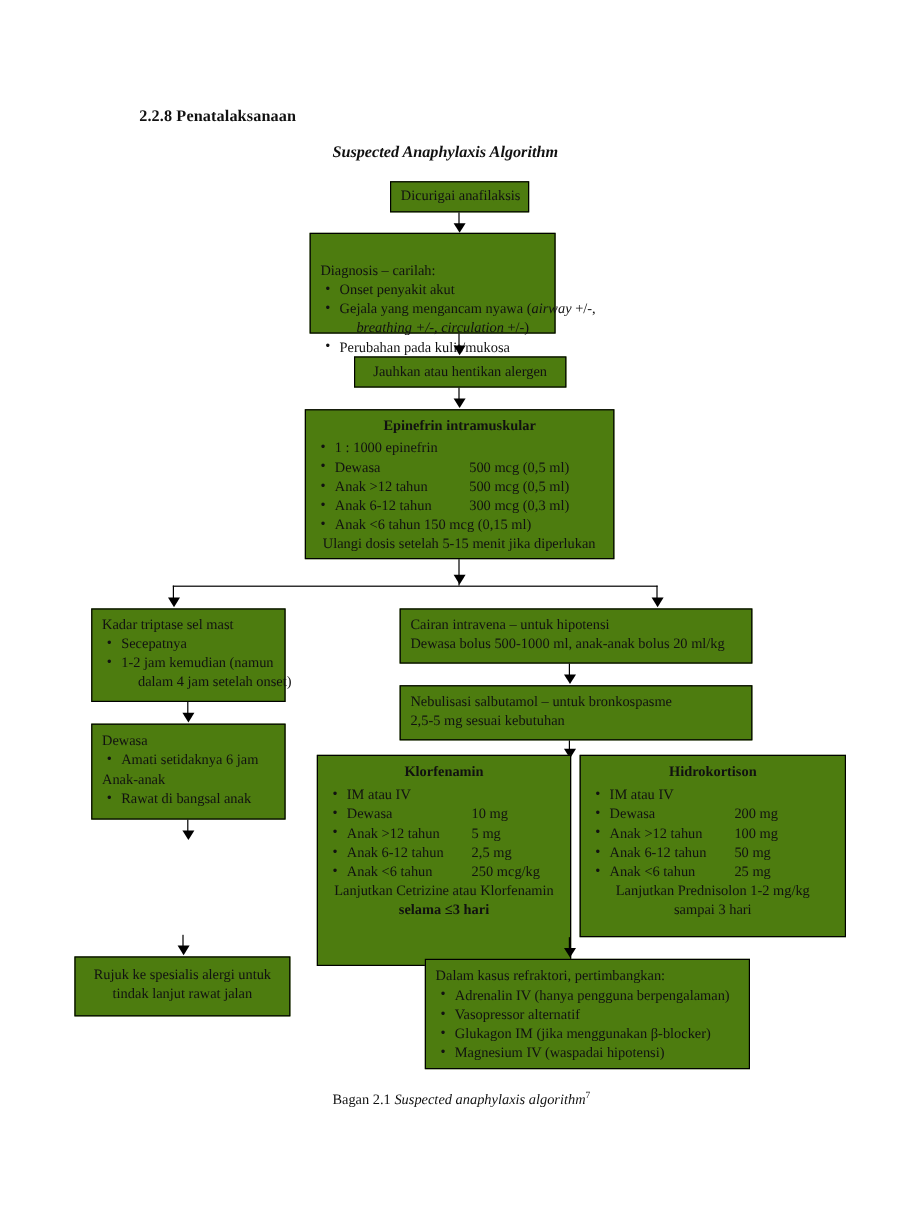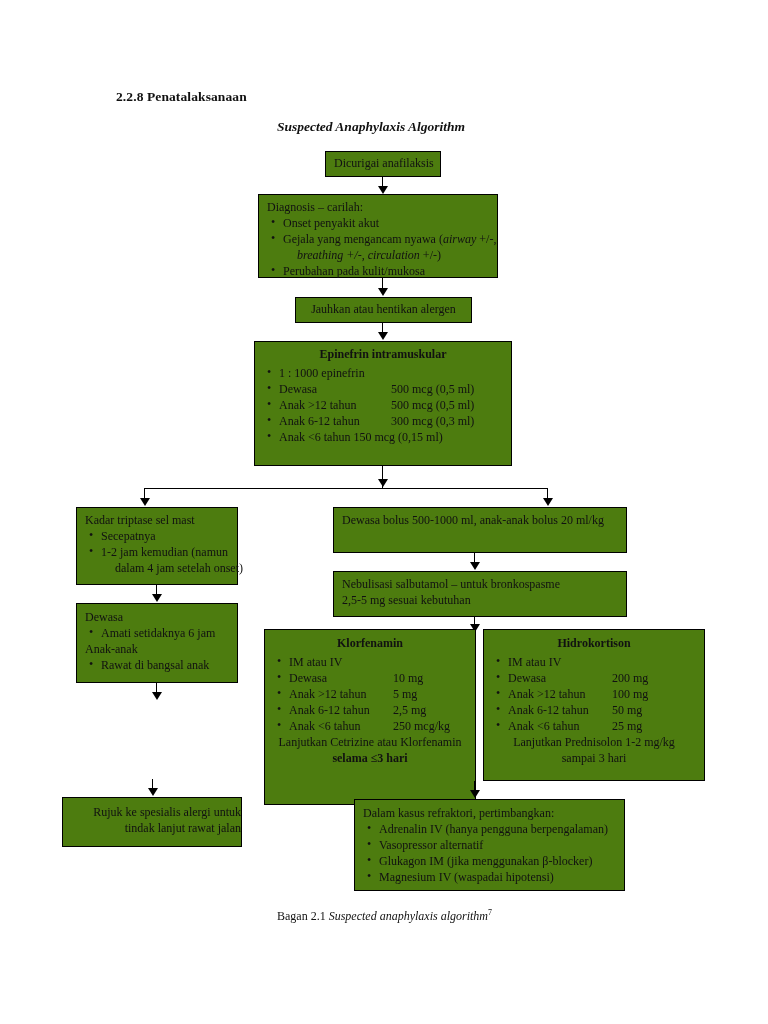--- a/index.html
+++ b/index.html
@@ -126,21 +126,21 @@
 
   <div class="chart-title">Suspected Anaphylaxis Algorithm</div>
 
   <div class="box center" style="left:325px; top:151px; width:116px; height:26px; padding-top:4px;">
     <span class="line">Dicurigai anafilaksis</span>
   </div>
 
   <div class="vline" style="left:382px; top:177px; height:13px;"></div>
   <div class="arrow" style="left:378px; top:186px;"></div>
 
-  <div class="box" style="left:258px; top:194px; width:240px; height:84px; padding-top:5px;">
+  <div class="box" style="left:258px; top:194px; width:205px; height:84px; padding-top:23px;">
     <span class="plain">Diagnosis – carilah:</span>
     <span class="bl">Onset penyakit akut</span>
     <span class="bl"><span>Gejala yang mengancam nyawa (</span><span class="em">airway</span><span> +/-,</span></span>
     <span class="cont"><span class="em">breathing +/-, circulation</span><span> +/-)</span></span>
     <span class="bl">Perubahan pada kulit/mukosa</span>
   </div>
 
   <div class="vline" style="left:382px; top:278px; height:14px;"></div>
   <div class="arrow" style="left:378px; top:288px;"></div>
 
@@ -151,20 +151,21 @@
   <div class="vline" style="left:382px; top:323px; height:13px;"></div>
   <div class="arrow" style="left:378px; top:332px;"></div>
 
   <div class="box" style="left:254px; top:341px; width:258px; height:125px; padding-top:5px;">
     <span class="bt">Epinefrin intramuskular</span>
     <span class="bl"><span>1 : 1000 epinefrin</span><span class="val"></span></span>
     <span class="bl"><span>Dewasa</span><span class="val">500 mcg (0,5 ml)</span></span>
     <span class="bl"><span>Anak &gt;12 tahun</span><span class="val">500 mcg (0,5 ml)</span></span>
     <span class="bl"><span>Anak 6-12 tahun</span><span class="val">300 mcg (0,3 ml)</span></span>
     <span class="bl"><span>Anak &lt;6 tahun  150 mcg (0,15 ml)</span></span>
+    <span class="plain" style="padding-left:6px;">Ulangi dosis setelah 5-15 menit jika diperlukan</span>
   </div>
 
   <div class="vline" style="left:382px; top:466px; height:22px;"></div>
   <div class="arrow" style="left:378px; top:479px;"></div>
   <div class="hline" style="left:144px; top:488px; width:404px;"></div>
   <div class="vline" style="left:144px; top:488px; height:14px;"></div>
   <div class="arrow" style="left:140px; top:498px;"></div>
   <div class="vline" style="left:547px; top:488px; height:14px;"></div>
   <div class="arrow" style="left:543px; top:498px;"></div>
 
@@ -185,26 +186,27 @@
     <span class="bl">Rawat di bangsal anak</span>
   </div>
 
   <div class="vline" style="left:156px; top:683px; height:13px;"></div>
   <div class="arrow" style="left:152px; top:692px;"></div>
 
 
   <div class="vline" style="left:152px; top:779px; height:13px;"></div>
   <div class="arrow" style="left:148px; top:788px;"></div>
 
-  <div class="box" style="left:62px; top:797px; width:180px; height:50px; padding:7px 0 0 0; text-align:right;">
+  <div class="box" style="left:62px; top:797px; width:180px; height:50px; padding:7px 0 0 0; text-align:center;">
     <span class="plain">Rujuk ke spesialis alergi untuk</span>
     <span class="plain">tindak lanjut rawat jalan</span>
   </div>
 
   <div class="box" style="left:333px; top:507px; width:294px; height:46px; padding-top:5px;">
+    <span class="plain">Cairan intravena – untuk hipotensi</span>
     <span class="plain">Dewasa bolus 500-1000 ml, anak-anak bolus 20 ml/kg</span>
   </div>
 
   <div class="vline" style="left:474px; top:553px; height:13px;"></div>
   <div class="arrow" style="left:470px; top:562px;"></div>
 
   <div class="box" style="left:333px; top:571px; width:294px; height:46px; padding-top:5px;">
     <span class="plain">Nebulisasi salbutamol – untuk bronkospasme</span>
     <span class="plain">2,5-5 mg sesuai kebutuhan</span>
   </div>

